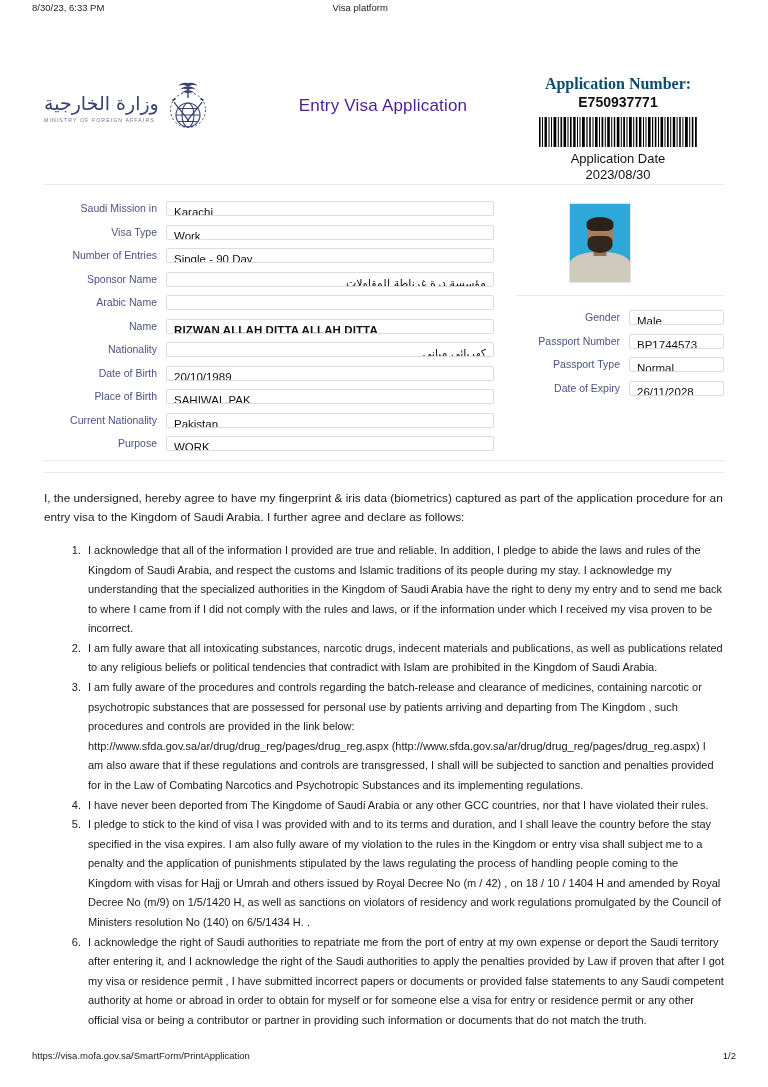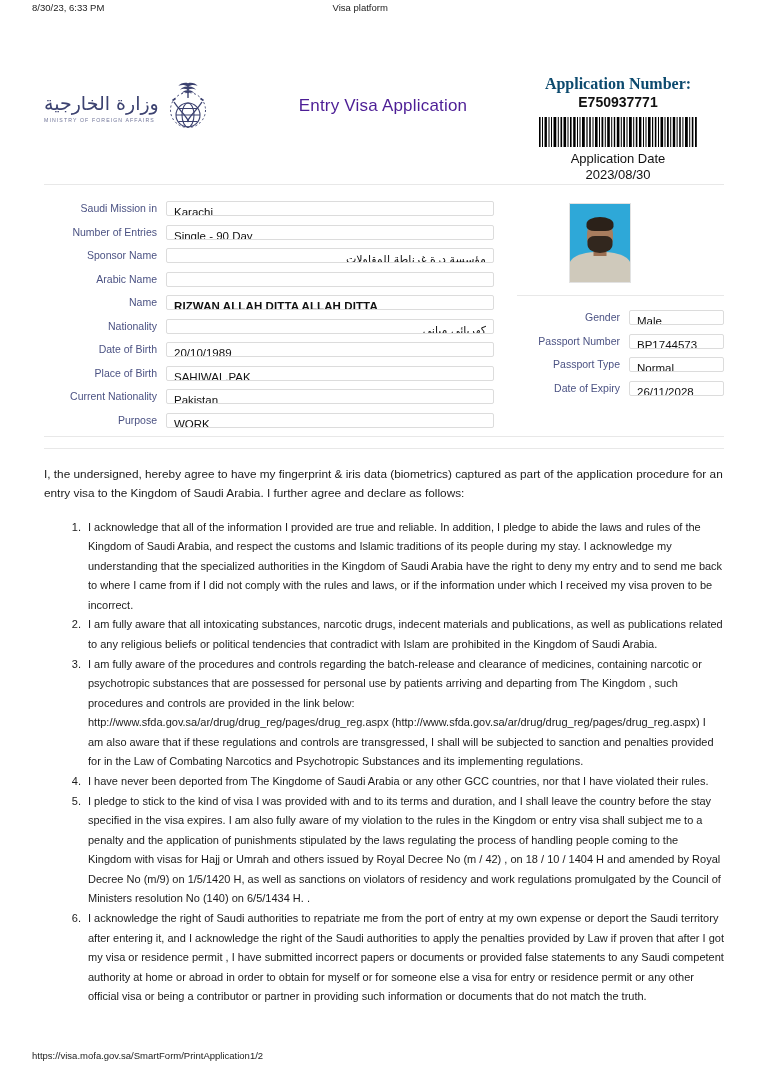--- a/index.html
+++ b/index.html
@@ -29,21 +29,21 @@
   .print-head .ph-left { flex: 0 0 auto; }
   .print-head .ph-center {
     flex: 1 1 auto;
     text-align: center;
     padding-right: 120px;
   }
   .print-foot {
     position: absolute;
     bottom: 26px; left: 0; right: 0;
     display: flex;
-    justify-content: flex-start;
+    justify-content: space-between;
     align-items: baseline;
     font-size: 9.5px;
     color: #1b1b1b;
     padding: 0 32px;
   }
 
   
   .sheet {
     position: absolute;
     top: 56px;
@@ -386,20 +386,24 @@
   <hr class="rule rule-top">
 
   <div class="form-area">
 
     <div class="col-left">
         <div class="frow">
           <div class="flabel">Saudi Mission in</div>
           <div class="fbox">Karachi</div>
         </div>
         <div class="frow">
+          <div class="flabel">Visa Type</div>
+          <div class="fbox">Work</div>
+        </div>
+        <div class="frow">
           <div class="flabel">Number of Entries</div>
           <div class="fbox">Single - 90 Day</div>
         </div>
         <div class="frow">
           <div class="flabel">Sponsor Name</div>
           <div class="fbox ar">مؤسسة درة غرناطة للمقاولات</div>
         </div>
         <div class="frow">
           <div class="flabel">Arabic Name</div>
           <div class="fbox ar"></div>

